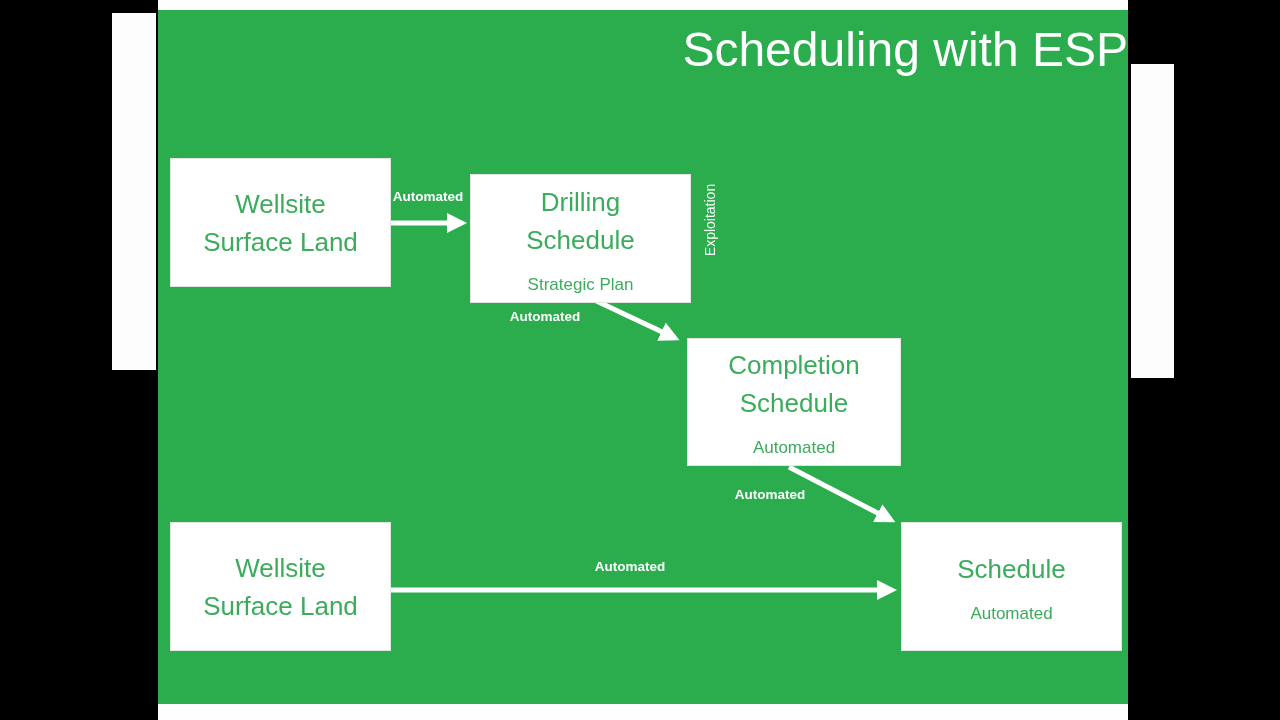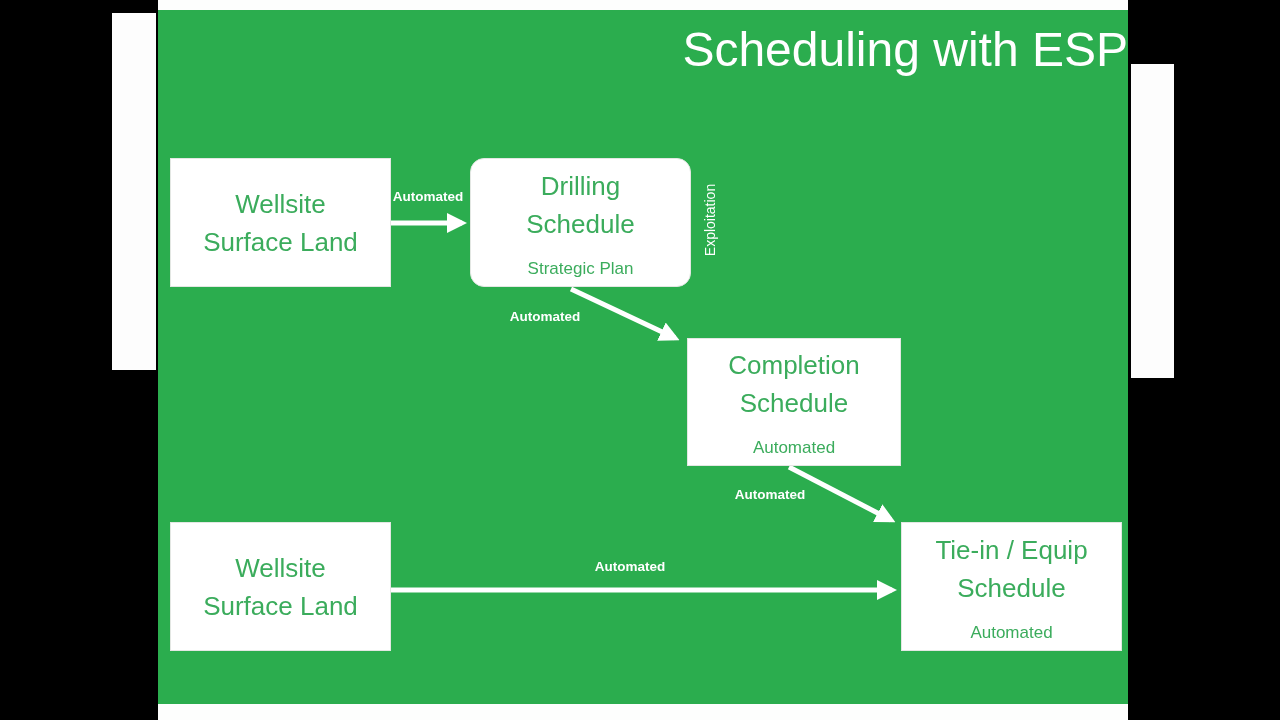--- a/index.html
+++ b/index.html
@@ -69,21 +69,21 @@
     line-height: 38px;
     white-space: nowrap;
   }
   .flow-box .subtitle {
     font-size: 17px;
     line-height: 20px;
     margin-top: 16px;
     white-space: nowrap;
   }
   #box-wellsite   { left: 170px; top: 158px; }
-  #box-drilling   { left: 470px; top: 158px; border-radius: 14px; }
+  #box-drilling   { left: 470px; top: 174px; }
   #box-completion { left: 687px; top: 338px; width: 214px; height: 128px; }
   #box-tiein      { left: 901px; top: 522px; }
   #box-pipeline   { left: 170px; top: 522px; }
 
   .arrow-label {
     position: absolute;
     transform: translate(-50%, -50%);
     color: #ffffff;
     font-size: 13.5px;
     font-weight: 600;
@@ -144,21 +144,20 @@
     <div class="subtitle">Strategic Plan</div>
   </div>
 
   <div class="flow-box" id="box-completion">
     <div class="main-line">Completion</div>
     <div class="main-line">Schedule</div>
     <div class="subtitle">Automated</div>
   </div>
 
   <div class="flow-box" id="box-tiein">
-    <div class="main-line">Tie-in / Equip</div>
     <div class="main-line">Schedule</div>
     <div class="subtitle">Automated</div>
   </div>
 
   <div class="flow-box" id="box-pipeline">
     <div class="main-line">Wellsite</div>
     <div class="main-line">Surface Land</div>
   </div>
 
   <div class="arrow-label" id="label-a1">Automated</div>

